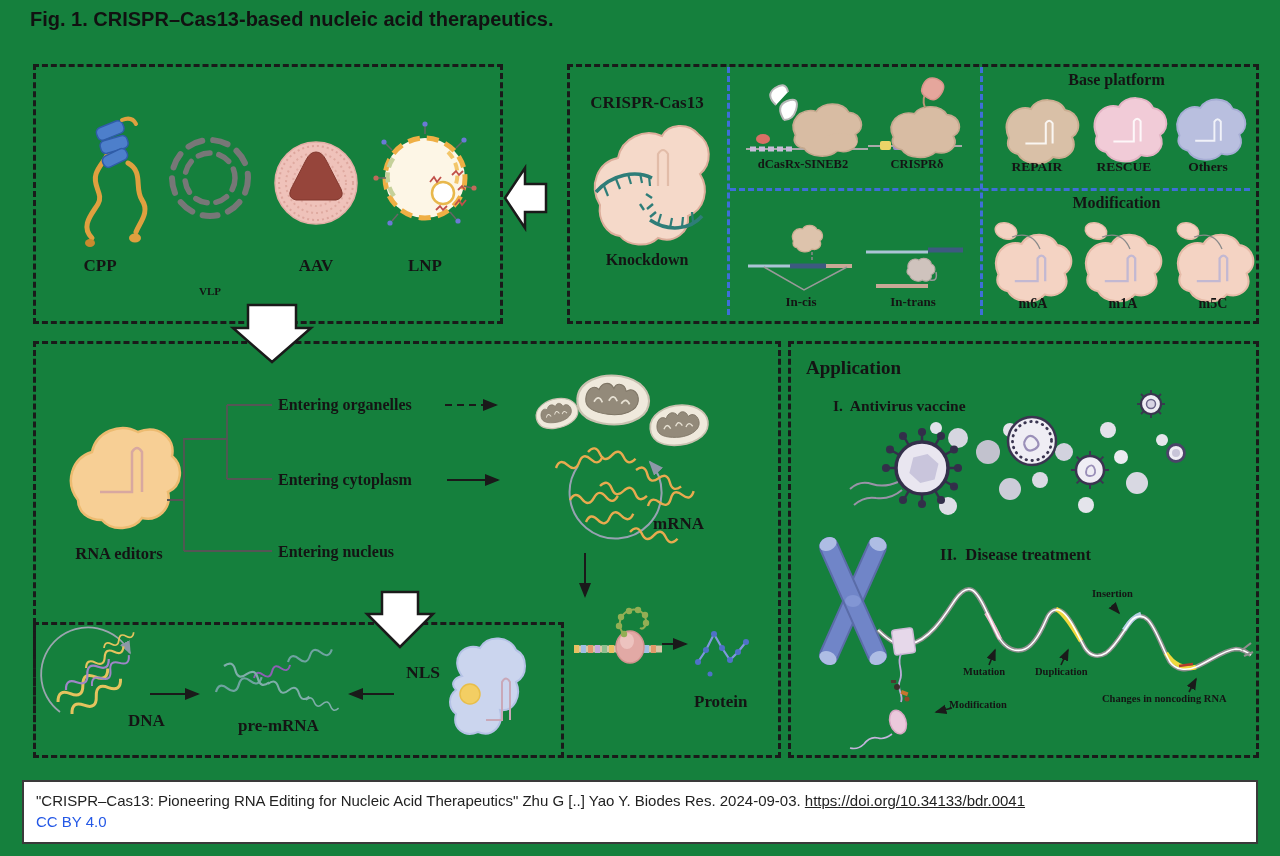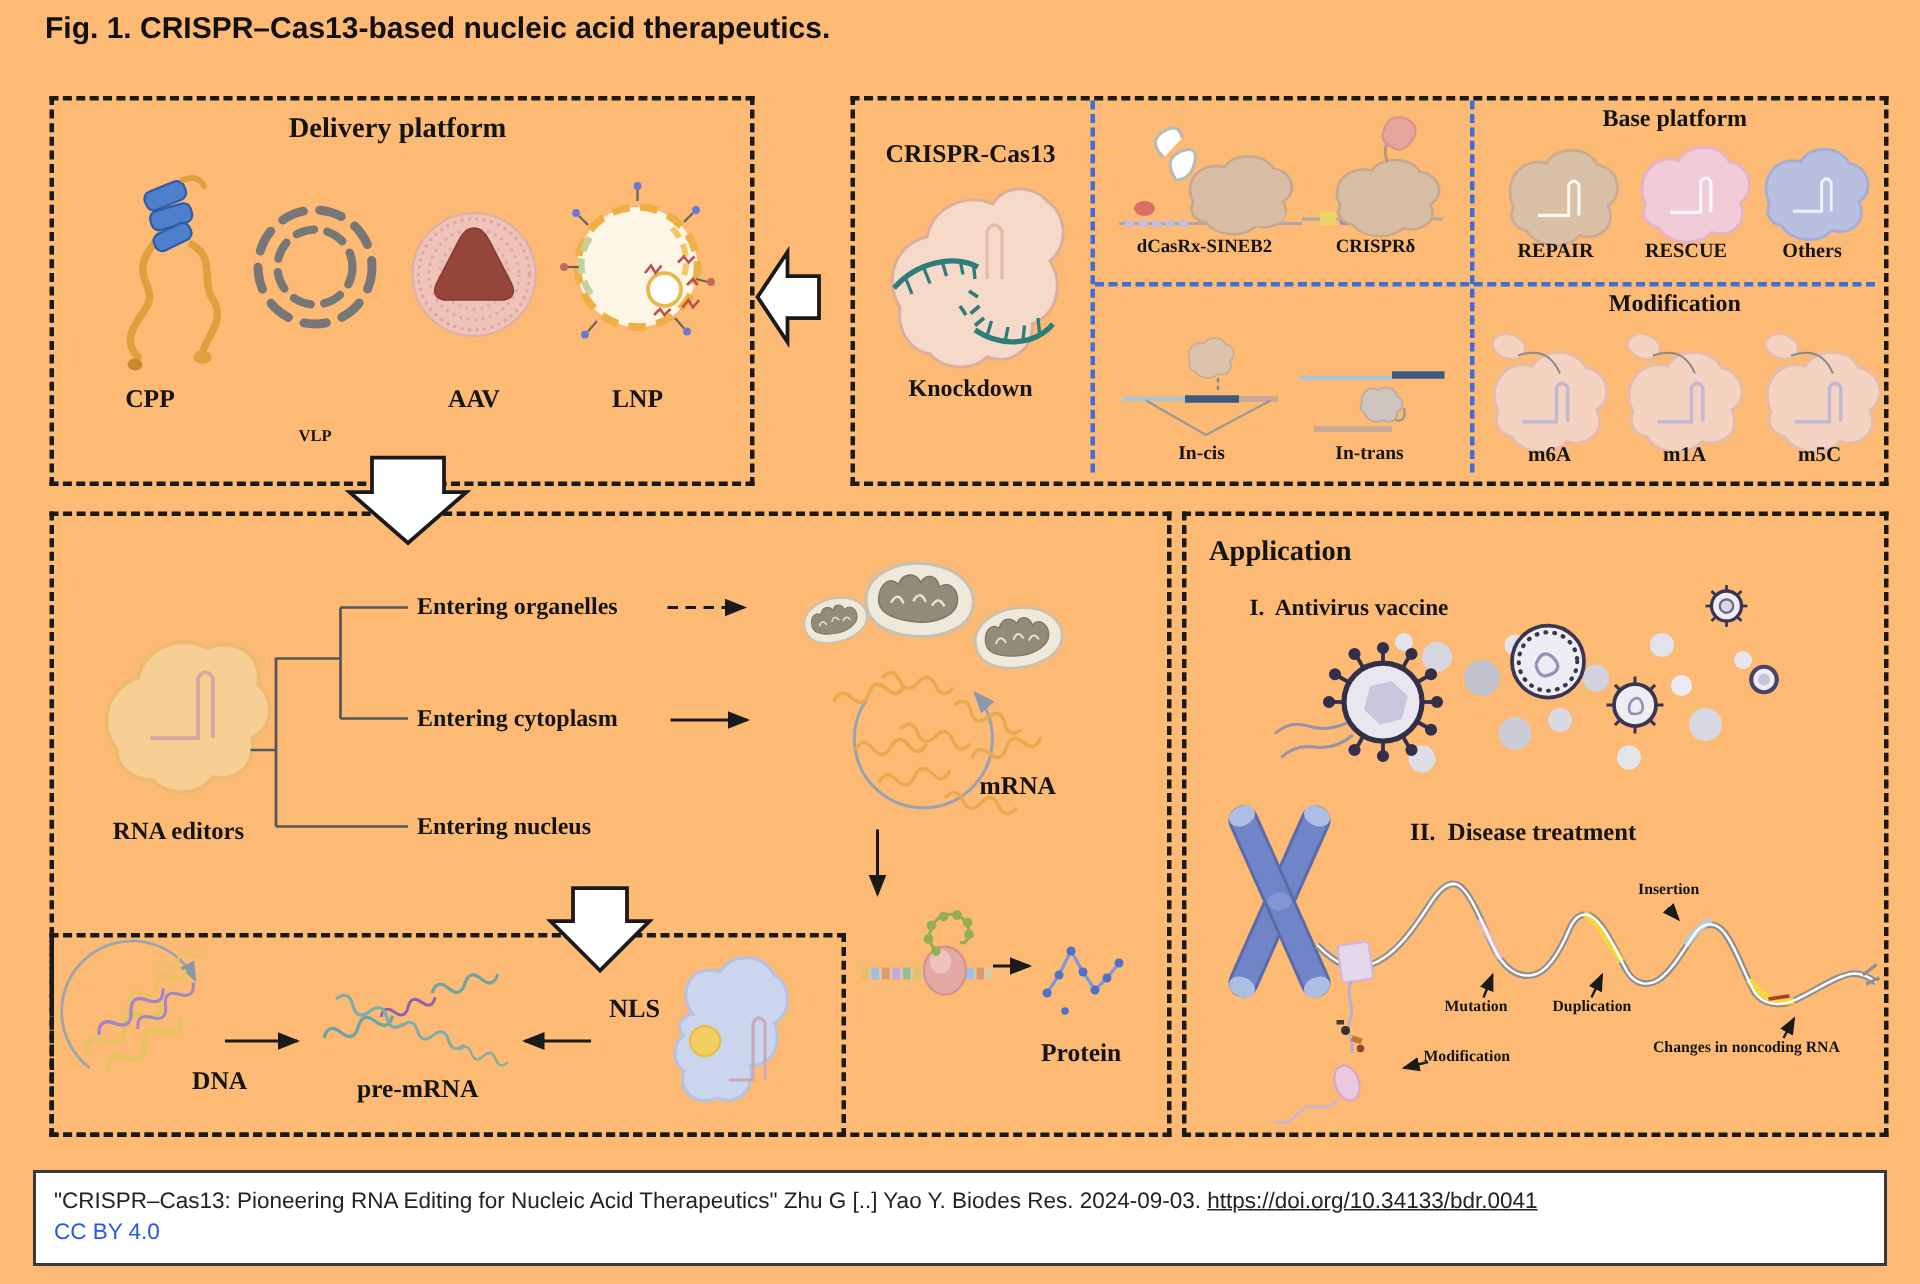--- a/index.html
+++ b/index.html
@@ -1,16 +1,16 @@
 <!DOCTYPE html>
 <html><head>
 <meta charset="utf-8">
 <style>
   html,body{margin:0;padding:0;background:#fff;}
-  .canvas{position:relative;width:1280px;height:856px;background:#fdba74;overflow:hidden;
+  .canvas{position:relative;width:1280px;height:856px;background:#15803d;overflow:hidden;
           font-family:"Liberation Serif","DejaVu Serif",serif;color:#1a1a1a;}
   .fig-title{position:absolute;left:30px;top:8px;font-family:"Liberation Sans","DejaVu Sans",sans-serif;
              font-weight:bold;font-size:20px;color:#111;}
   .dash-box{position:absolute;border:3px dashed #1a1a1a;background:transparent;}
   .bdiv{position:absolute;}
   .lbl{position:absolute;font-weight:bold;color:#141414;line-height:1.1;text-align:center;}
   .ctr{text-align:center;}
   .pre{white-space:pre;}
   svg.art{position:absolute;left:0;top:0;pointer-events:none;}
   .cite-box{position:absolute;left:22px;top:780px;width:1236px;height:64px;border:2px solid #3a3a3a;
@@ -428,21 +428,20 @@
     </g>
     <g stroke="#1a1a1a" stroke-width="1.6">
       <line x1="1112" y1="605" x2="1119" y2="613" marker-end="url(#ah)"></line>
       <line x1="989" y1="665" x2="995" y2="650" marker-end="url(#ah)"></line>
       <line x1="1061" y1="665" x2="1068" y2="650" marker-end="url(#ah)"></line>
       <line x1="1189" y1="692" x2="1196" y2="679" marker-end="url(#ah)"></line>
       <line x1="952" y1="708" x2="936" y2="712" marker-end="url(#ah)"></line>
     </g>
   </svg>
 
-  <div class="lbl ctr" style="left:33px;top:76px;width:464px;font-size:19px;">Delivery platform</div>
   <div class="lbl ctr" style="left:60px;top:257px;width:80px;font-size:17px;">CPP</div>
   <div class="lbl ctr" style="left:170px;top:257px;width:80px;font-size:11px;margin-top:28px;">VLP</div>
   <div class="lbl ctr" style="left:276px;top:257px;width:80px;font-size:17px;">AAV</div>
   <div class="lbl ctr" style="left:385px;top:257px;width:80px;font-size:17px;">LNP</div>
 
   <div class="lbl ctr" style="left:567px;top:94px;width:160px;font-size:17px;">CRISPR-Cas13</div>
   <div class="lbl ctr" style="left:567px;top:251px;width:160px;font-size:16px;">Knockdown</div>
 
   <div class="lbl ctr" style="left:738px;top:158px;width:130px;font-size:12.5px;">dCasRx-SINEB2</div>
   <div class="lbl ctr" style="left:877px;top:158px;width:80px;font-size:12.5px;">CRISPRδ</div>

